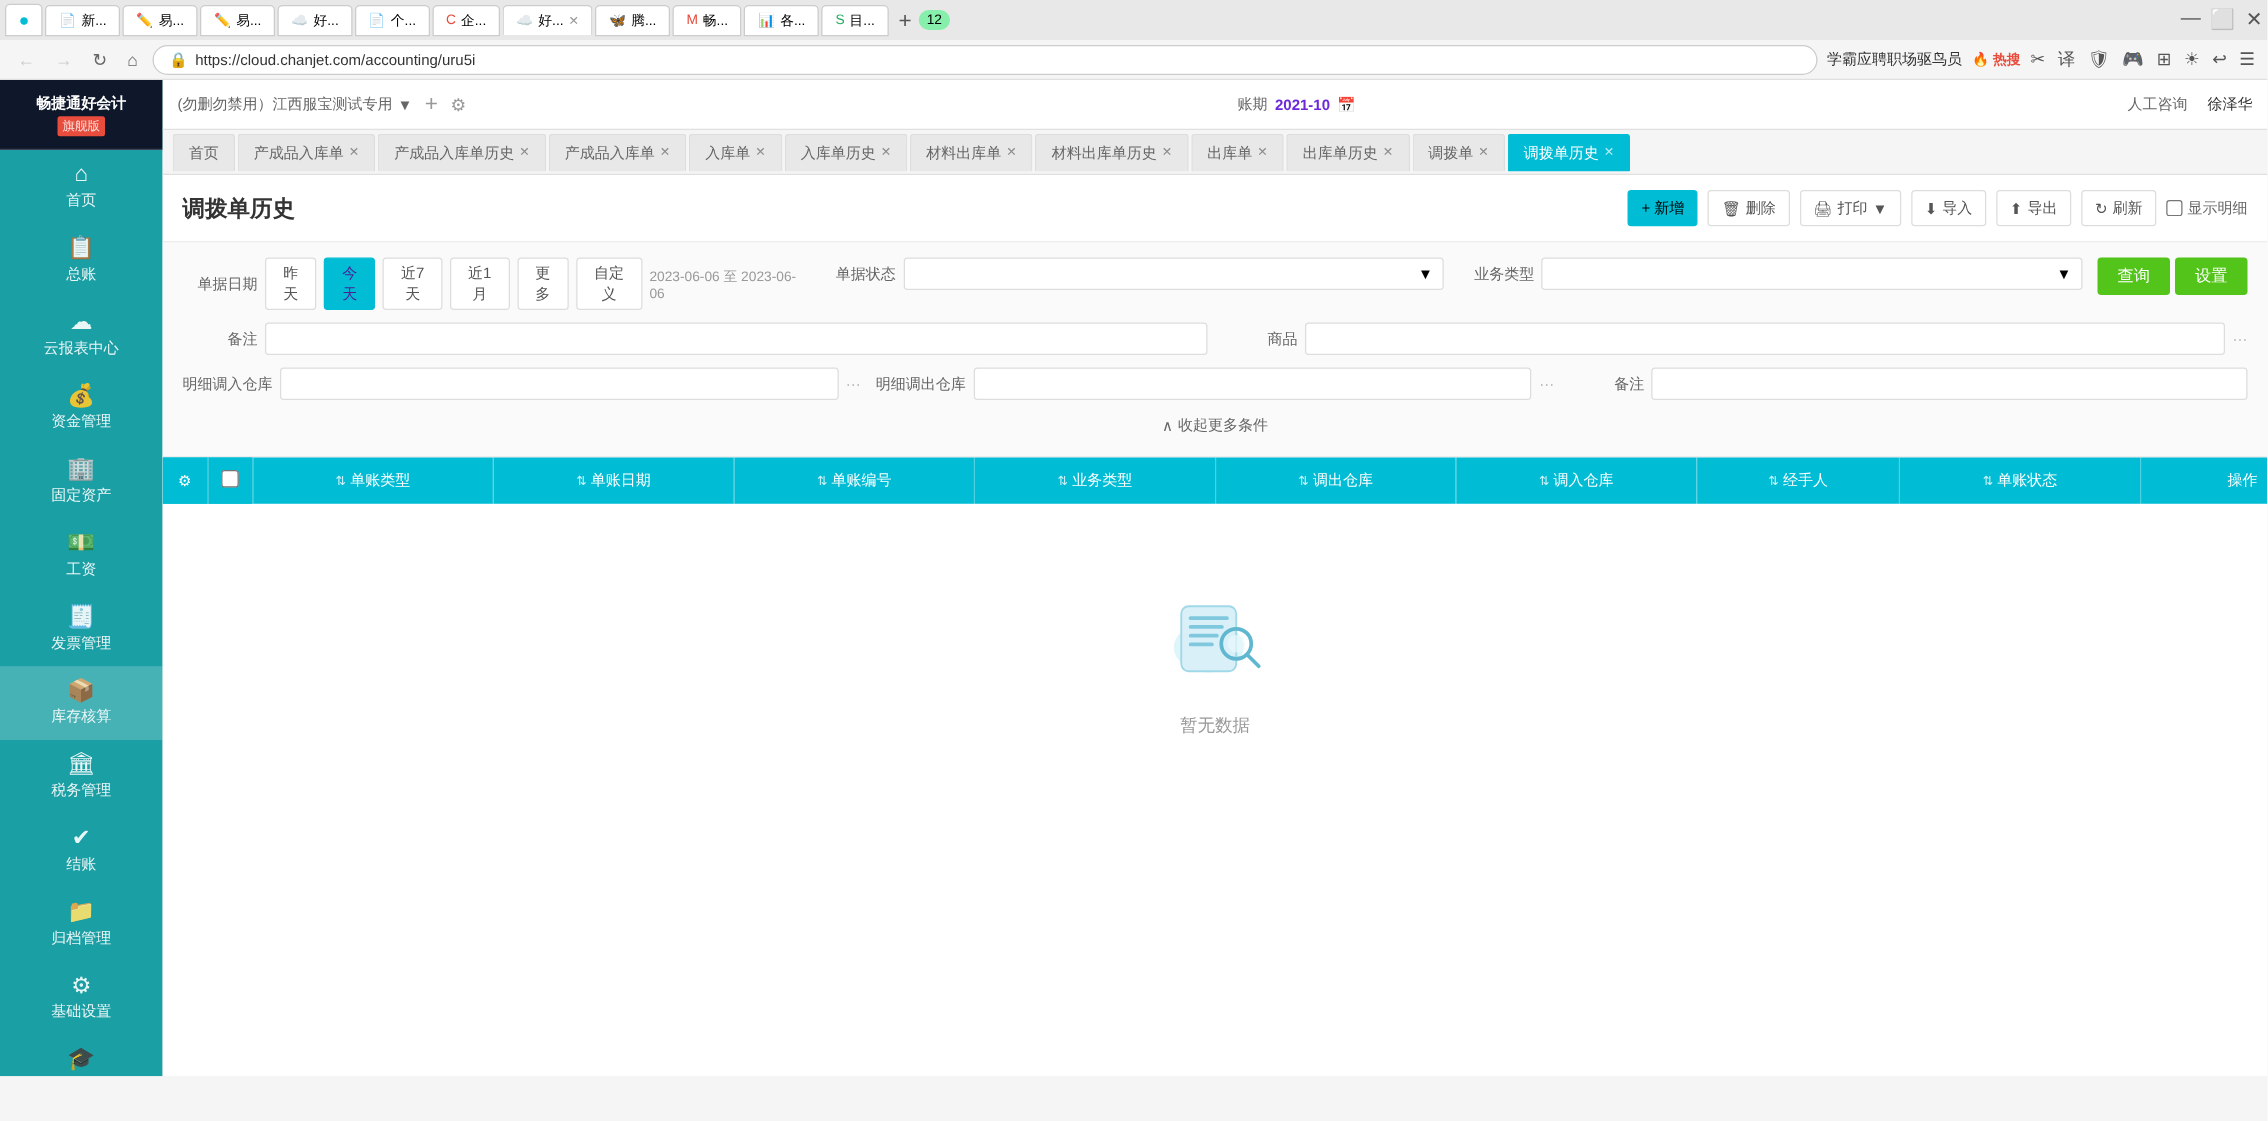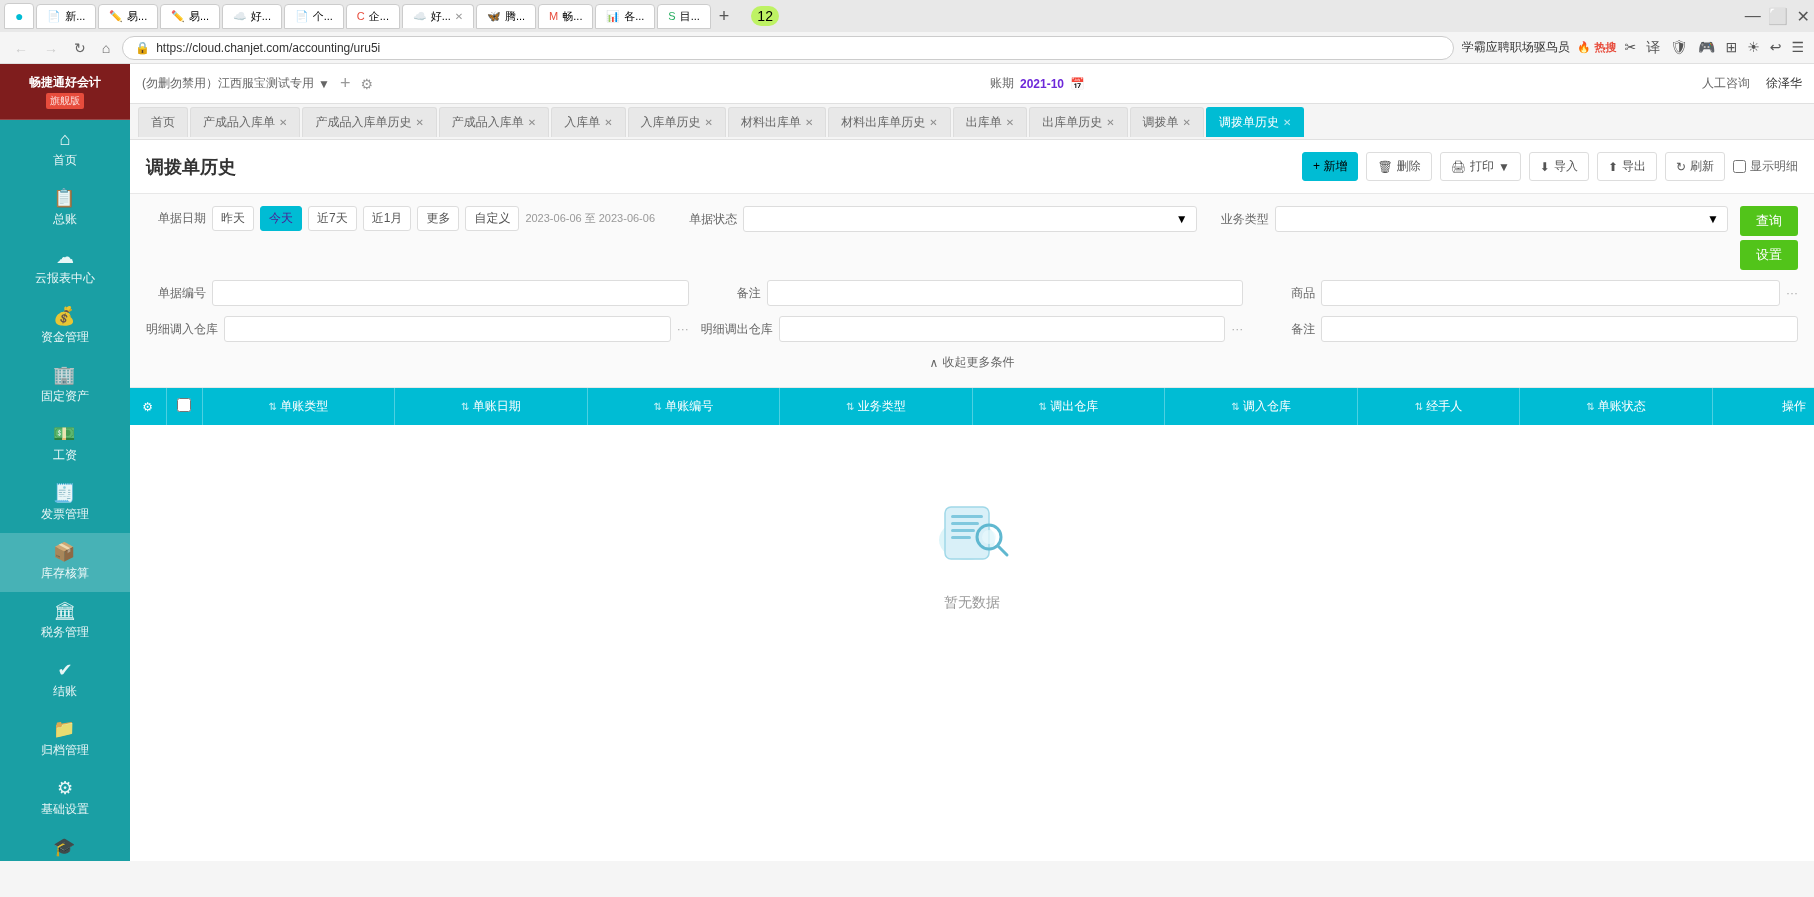--- a/index.html
+++ b/index.html
@@ -70,21 +70,21 @@
     
     .sidebar {
       width: 130px;
       background: #1a9fa4;
       display: flex;
       flex-direction: column;
       color: #fff;
       flex-shrink: 0;
     }
     .sidebar-logo {
-      background: #7f1d1d;
+      background: #0f172a;
       padding: 10px;
       text-align: center;
       border-bottom: 1px solid rgba(255,255,255,0.2);
     }
     .sidebar-logo-text {
       font-size: 12px;
       font-weight: bold;
       color: #fff;
       line-height: 1.4;
     }
@@ -435,21 +435,21 @@
   </div>
   <div class="browser-tab">
     <span style="color:#2ecc71; font-size:11px;">📊</span>
     <span>各...</span>
   </div>
   <div class="browser-tab">
     <span style="color:#27ae60; font-size:11px;">S</span>
     <span>目...</span>
   </div>
   <div style="margin-left:6px; font-size:18px; color:#555; cursor:pointer;">+</div>
-  <div style="margin-left:20px; background:#bef264; padding:2px 6px; border-radius:10px; font-size:14px;">12</div>
+  <div style="margin-left:4px; background:#86efac; padding:2px 6px; border-radius:10px; font-size:11px;">12</div>
   <div style="margin-left:auto; display:flex; gap:8px; font-size:16px; color:#555;">
     <span style="cursor:pointer;">—</span>
     <span style="cursor:pointer;">⬜</span>
     <span style="cursor:pointer;">✕</span>
   </div>
 </div>
 
 <div class="address-bar">
   <button class="nav-btn" disabled="">←</button>
   <button class="nav-btn" disabled="">→</button>
@@ -664,31 +664,27 @@
               <span>▼</span>
             </div>
           </div>
           <div style="display:flex; align-items:center; gap:6px; flex:1;">
             <span class="search-label">业务类型</span>
             <div class="search-select" style="flex:1; min-width:120px;">
               <span></span>
               <span>▼</span>
             </div>
           </div>
-          <div style="display:flex; flex-direction:column; gap:4px;">
+          <div style="display:flex; flex-direction:row; gap:4px;">
             <button class="query-btn">查询</button>
             <button class="settings-btn">设置</button>
           </div>
         </div>
 
         <div style="display:flex; align-items:center; gap:12px; margin-bottom:10px;">
-          <div style="display:flex; align-items:center; gap:6px; flex:1;">
-            <span class="search-label">单据编号</span>
-            <input class="search-input" type="text" style="flex: 1 1 0%;">
-          </div>
           <div style="display:flex; align-items:center; gap:6px; flex:1;">
             <span class="search-label">备注</span>
             <input class="search-input" type="text" style="flex: 1 1 0%;">
           </div>
           <div style="display:flex; align-items:center; gap:6px; flex:1;">
             <span class="search-label">商品</span>
             <input class="search-input" type="text" style="flex: 1 1 0%;">
             <span class="three-dots">···</span>
           </div>
         </div>

